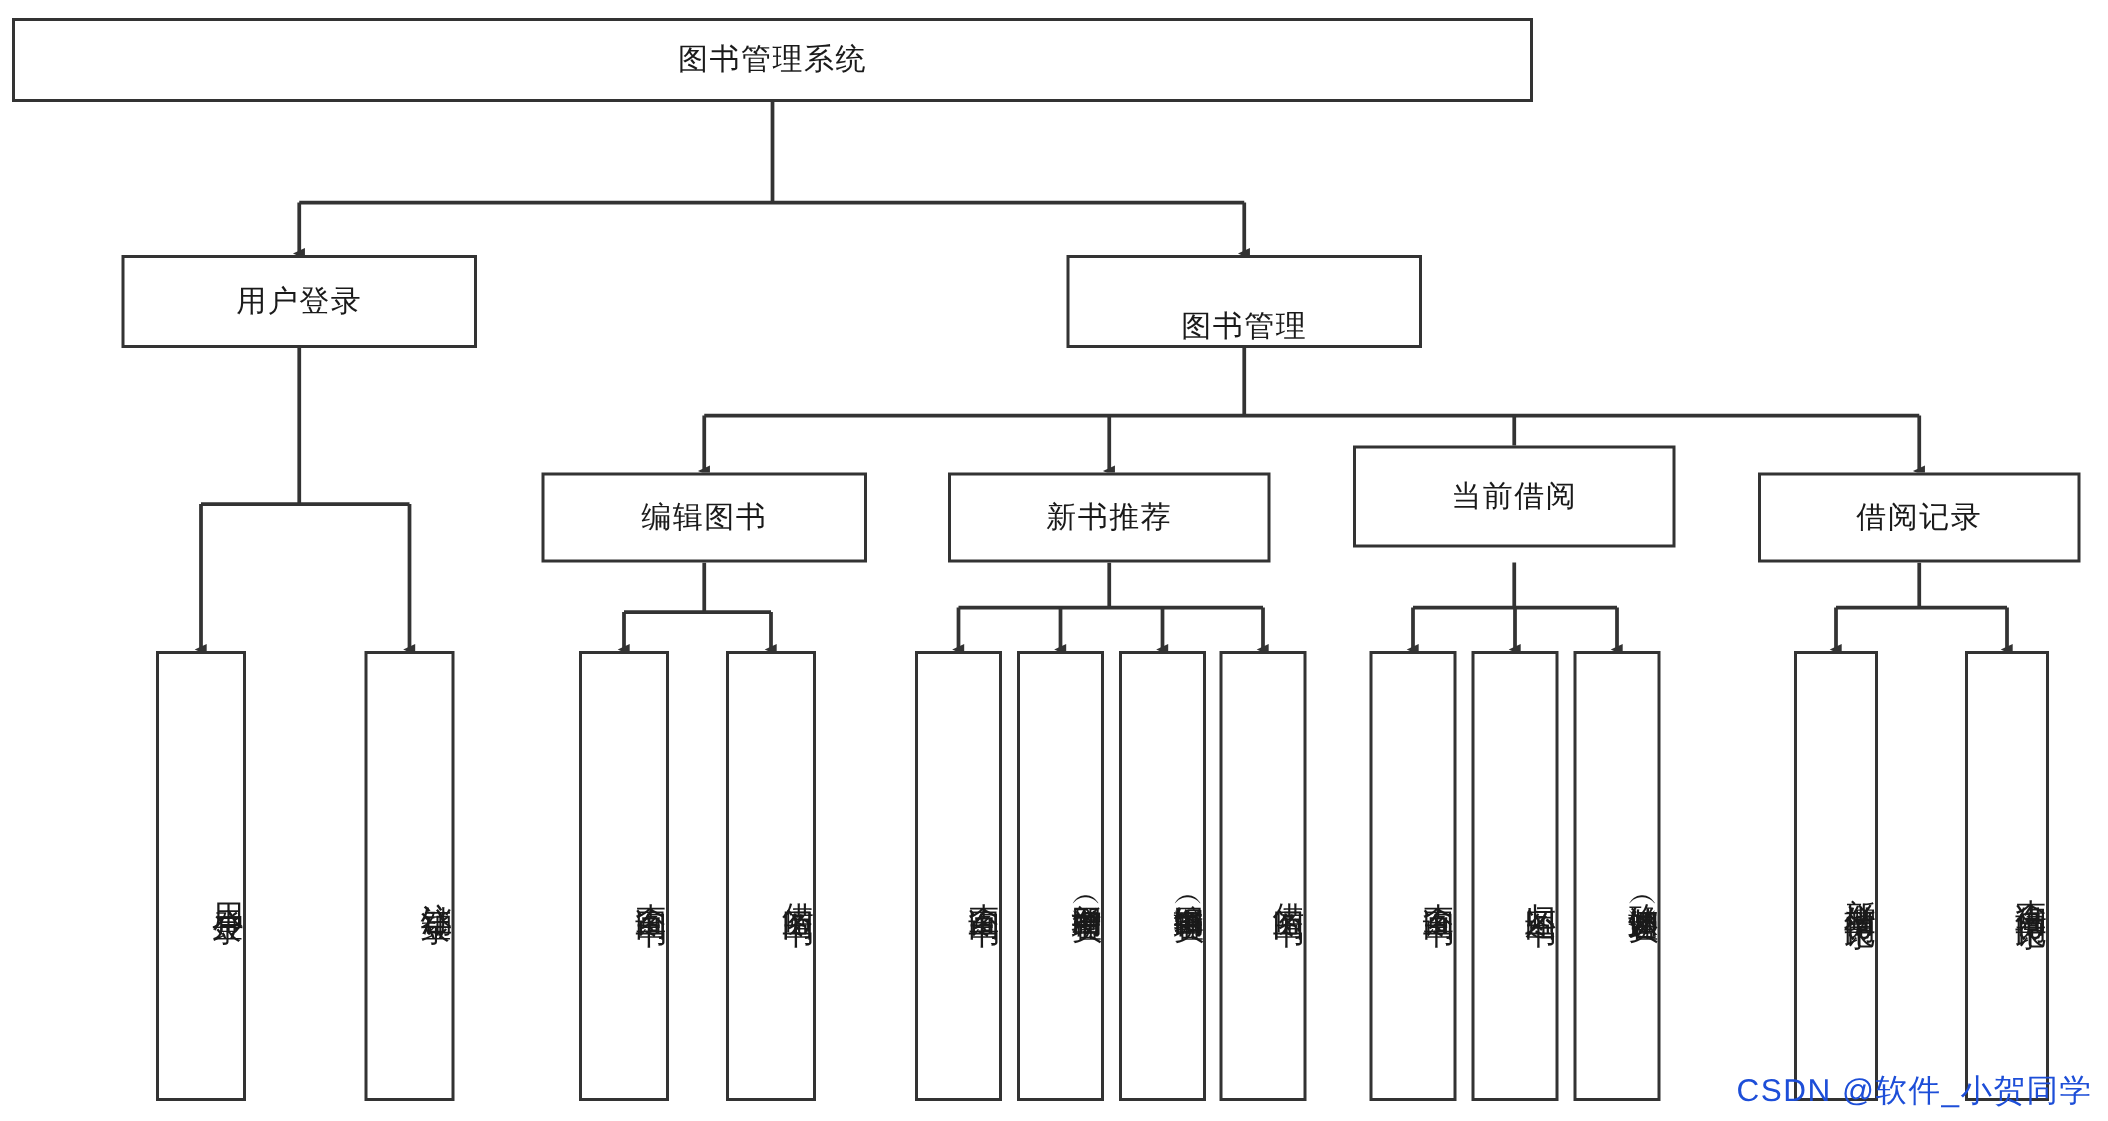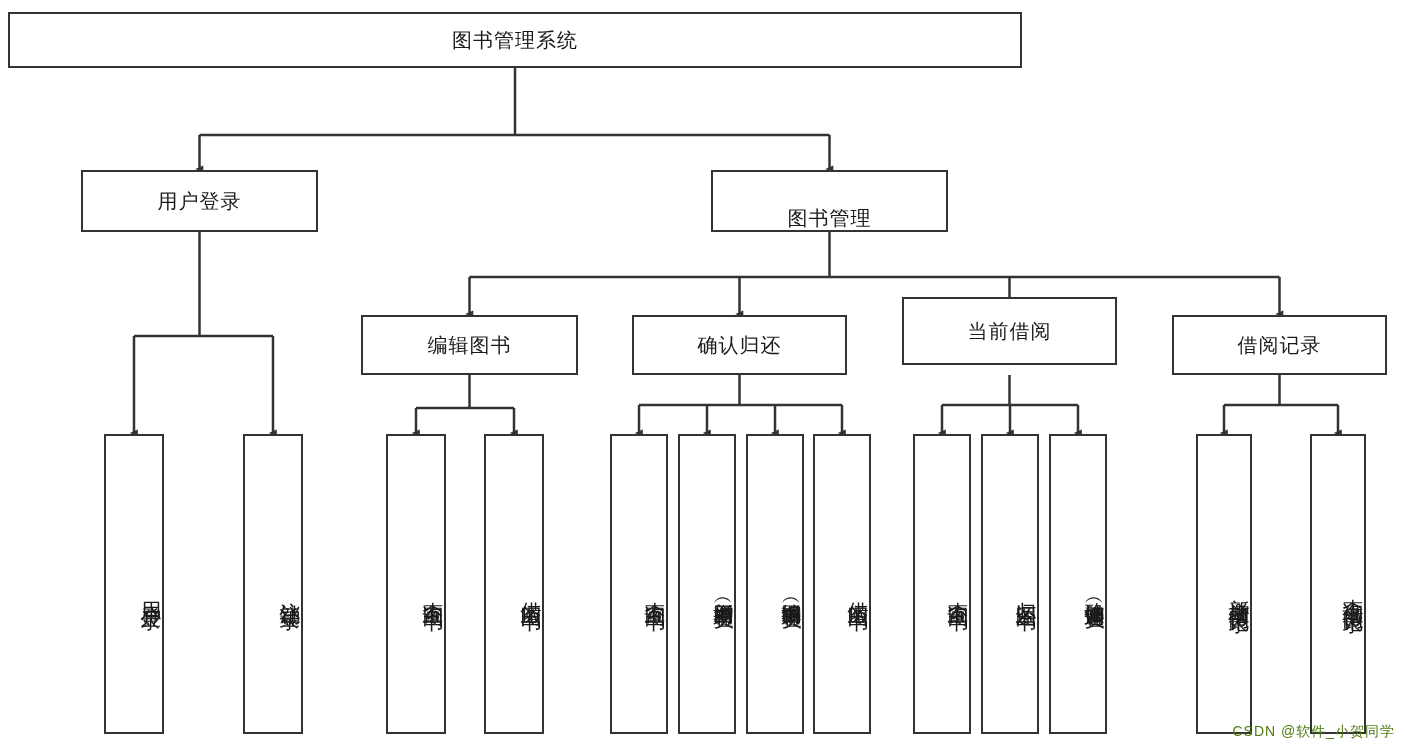--- a/index.html
+++ b/index.html
@@ -39,22 +39,22 @@
     line-height:1.05;
   }
   .node.vertical.tall-text{
     font-size:20px;
     letter-spacing:1px;
   }
   #watermark{
     position:absolute;
     right:10px;
     bottom:6px;
-    font-size:14px;
-    color:#4d7c0f;
+    font-size:21px;
+    color:#1d4ed8;
     letter-spacing:1px;
     white-space:nowrap;
     pointer-events:none;
   }
 </style>
 </head>
 <body>
 
 <div id="diagram-root">
   <svg id="edges" viewBox="0 0 1405 747">
@@ -106,21 +106,21 @@
       <div class="node horizontal" style="left: 81px; top: 170px; width: 237px; height: 62px;">
         <span>用户登录</span>
       </div>
       <div class="node horizontal" style="left: 711px; top: 170px; width: 237px; height: 62px; align-items: flex-end;">
         <span>图书管理</span>
       </div>
       <div class="node horizontal" style="left: 361px; top: 315px; width: 217px; height: 60px;">
         <span>编辑图书</span>
       </div>
       <div class="node horizontal" style="left: 632px; top: 315px; width: 215px; height: 60px;">
-        <span>确认归还</span>
+        <span>新书推荐</span>
       </div>
       <div class="node horizontal" style="left: 902px; top: 297px; width: 215px; height: 68px;">
         <span>当前借阅</span>
       </div>
       <div class="node horizontal" style="left: 1172px; top: 315px; width: 215px; height: 60px; text-align: center;">
         <span>借阅记录</span>
       </div>
       <div class="node vertical" style="left: 104px; top: 434px; width: 60px; height: 300px;">
         <span>用户登录</span>
       </div>

